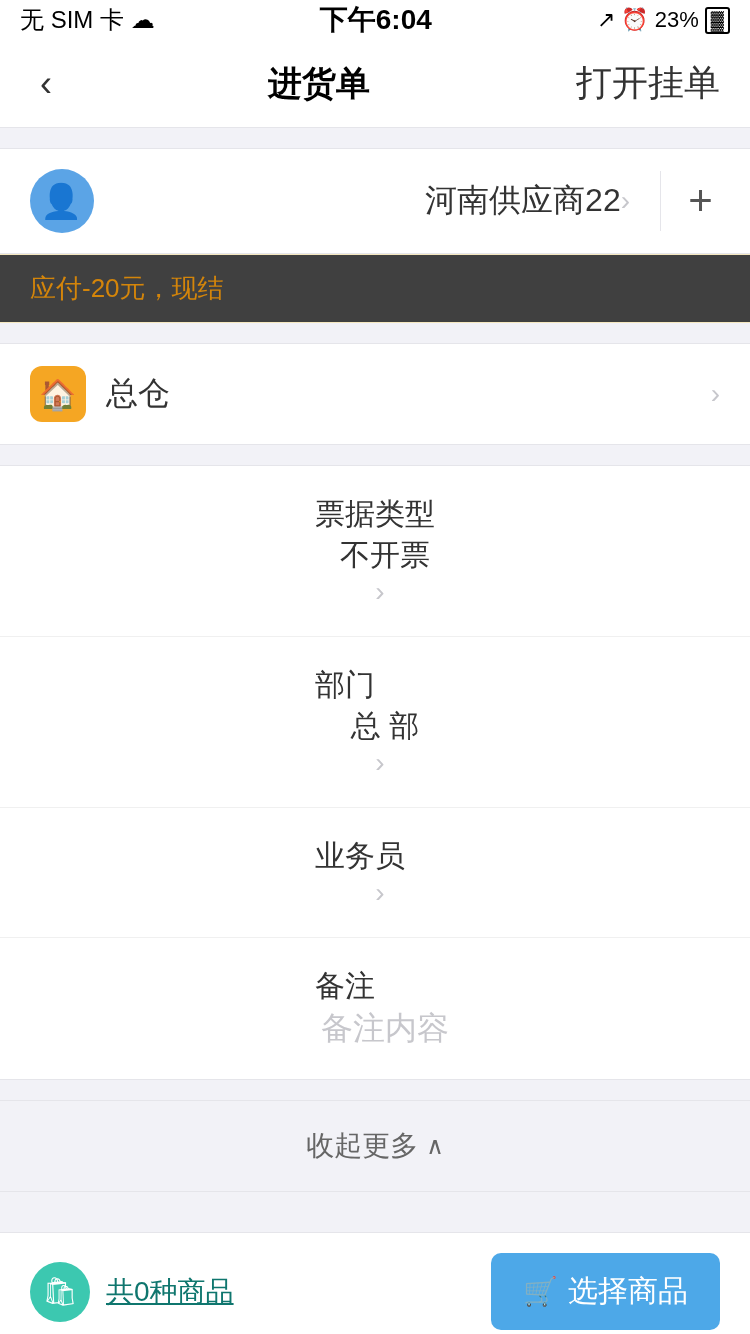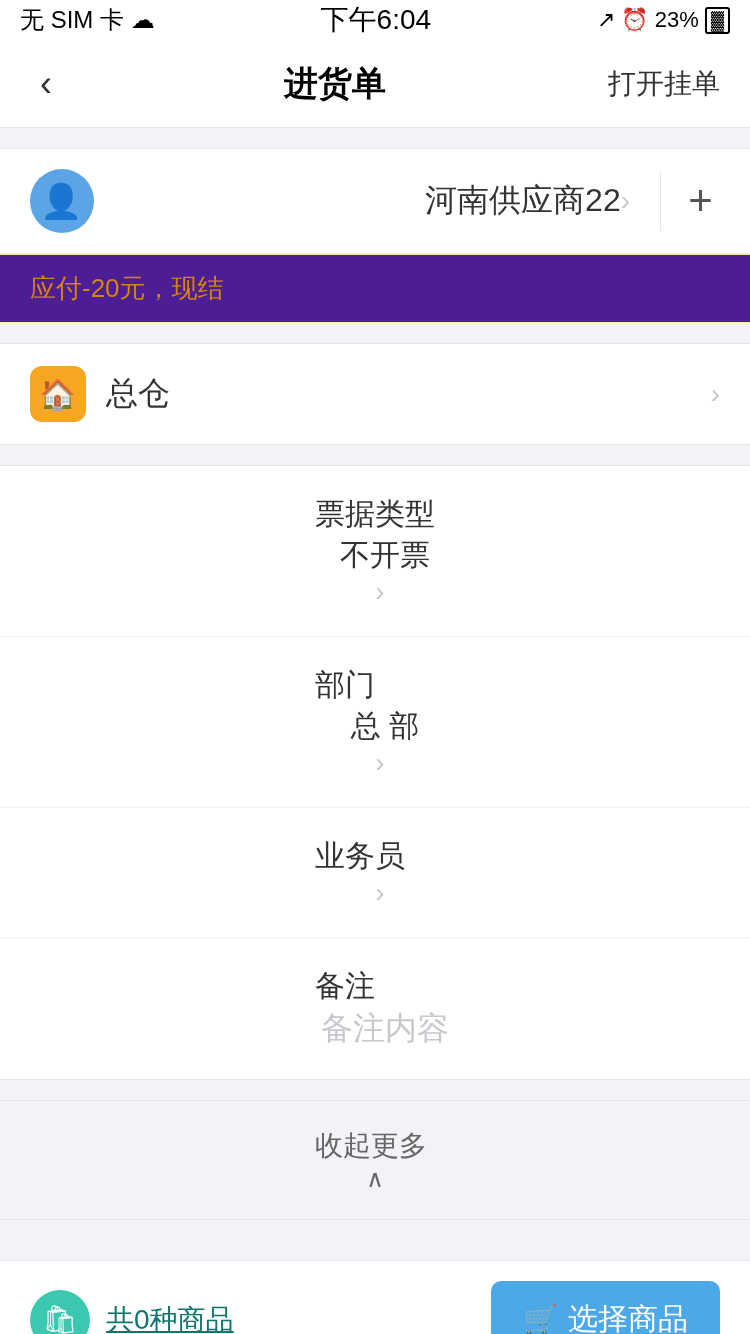--- a/index.html
+++ b/index.html
@@ -18,21 +18,21 @@
       height: 40px;
       background: #fff;
       display: flex;
       align-items: center;
       justify-content: space-between;
       padding: 16px 20px;
       font-size: 24px;
       color: #000;
     }
     .status-left { display: flex; align-items: center; gap: 8px; }
-    .status-center { font-size: 28px; font-weight: 400; }
+    .status-center { font-size: 28px; font-weight: 700; }
     .status-right { display: flex; align-items: center; gap: 6px; font-size: 22px; }
 
     
     .nav-bar {
       width: 100%;
       height: 88px;
       background: #fff;
       display: flex;
       align-items: center;
       justify-content: space-between;
@@ -44,21 +44,21 @@
       color: #333;
       cursor: pointer;
       padding: 10px;
     }
     .nav-title {
       font-size: 34px;
       font-weight: 600;
       color: #000;
     }
     .nav-action {
-      font-size: 28px;
+      font-size: 36px;
       color: #333;
       cursor: pointer;
     }
 
     
     .section-gap {
       height: 20px;
       background: #f2f2f7;
     }
 
@@ -111,21 +111,21 @@
       justify-content: center;
       font-size: 42px;
       color: #555;
       border-left: 1px solid #e5e5ea;
       padding-left: 20px;
       cursor: pointer;
     }
 
     
     .notice-row {
-      background: #4c1d95;
+      background: #404040;
       padding: 16px 30px;
       border-top: 1px solid #f5e8c0;
       border-bottom: 1px solid #f5e8c0;
     }
     .notice-text {
       font-size: 26px;
       color: #d4850a;
     }
 
     
@@ -204,21 +204,20 @@
     
     .collapse-row {
       background: #f2f2f7;
       display: flex;
       align-items: center;
       justify-content: center;
       padding: 26px 30px;
       cursor: pointer;
       border-top: 1px solid #e5e5ea;
       border-bottom: 1px solid #e5e5ea;
-      flex-direction: column;
     }
     .collapse-text {
       font-size: 28px;
       color: #666;
       margin-right: 8px;
     }
     .collapse-arrow {
       font-size: 24px;
       color: #666;
     }

